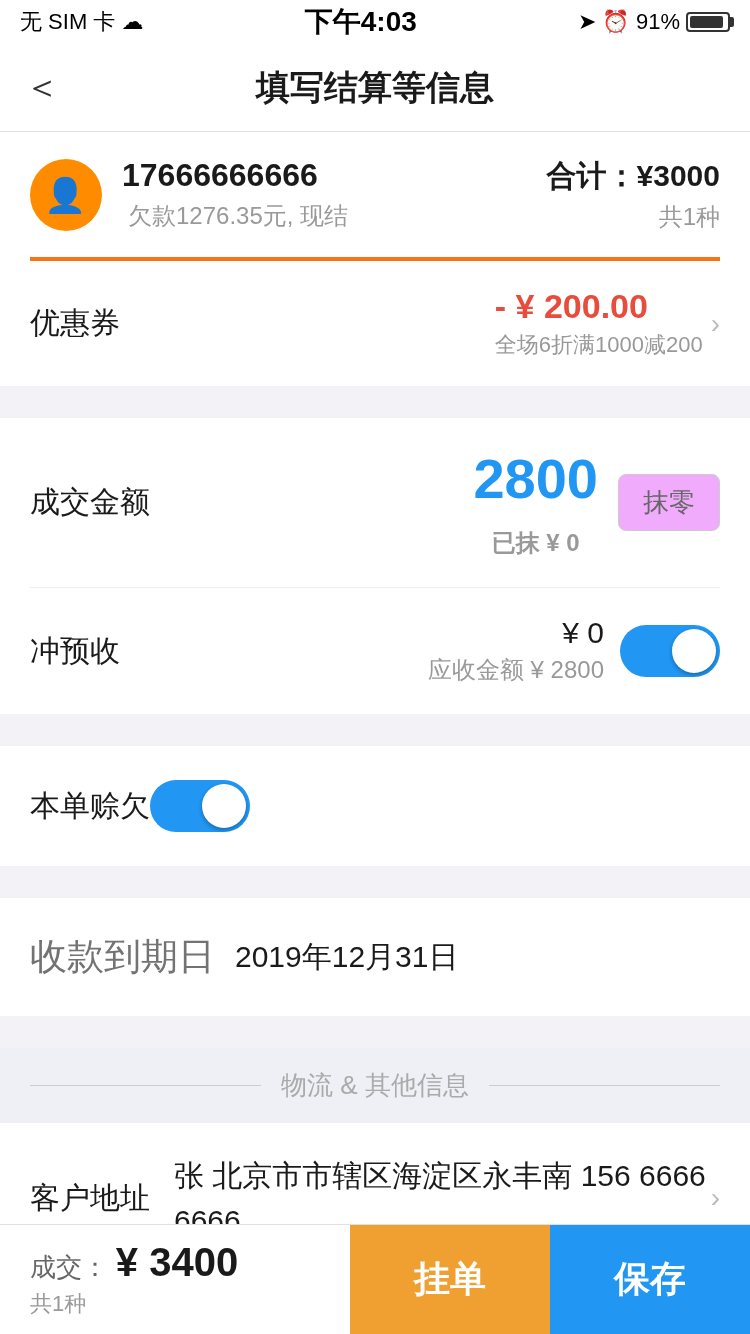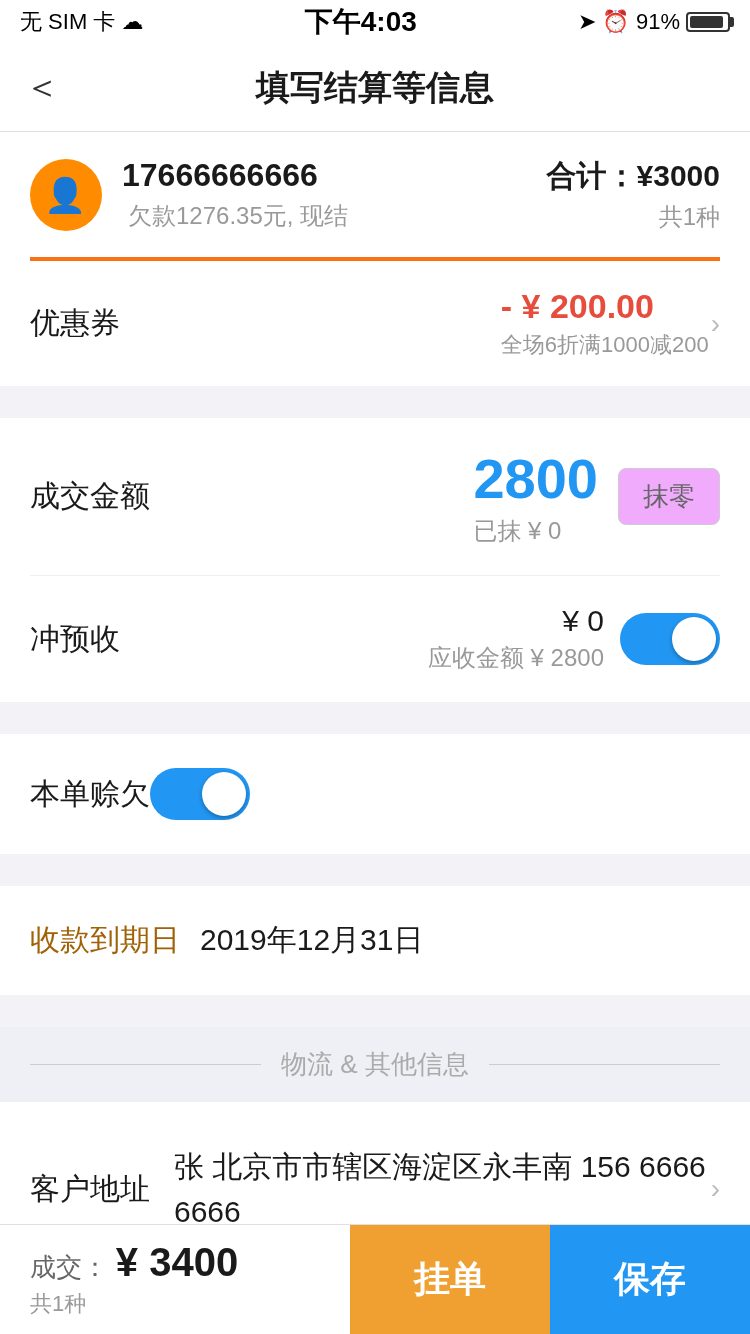--- a/index.html
+++ b/index.html
@@ -112,21 +112,21 @@
 
     
     .coupon-row {
       display: flex;
       align-items: center;
       justify-content: space-between;
       padding: 26px 0;
       border-top: 4px solid #f97316;
     }
     .coupon-label { font-size: 30px; color: #1a1a1a; }
-    .coupon-right { display: flex; align-items: center; gap: 2px; }
+    .coupon-right { display: flex; align-items: center; gap: 8px; }
     .coupon-discount { font-size: 34px; font-weight: 600; color: #e74c3c; }
     .coupon-desc { font-size: 22px; color: #999; margin-top: 4px; text-align: right; }
     .chevron-right { font-size: 28px; color: #bbb; }
 
     
     .amount-section {
       background: #fff;
       margin-bottom: 16px;
       padding: 0 30px;
     }
@@ -143,21 +143,21 @@
     .big-amount { font-size: 56px; font-weight: 600; color: #2196f3; }
     .round-btn {
       border: 1px solid #ccc;
       border-radius: 8px;
       padding: 10px 24px;
       font-size: 26px;
       color: #666;
       background: #f0abfc;
       cursor: pointer;
     }
-    .amount-sub { font-size: 24px; color: #999; margin-top: 4px; text-align: left; }
+    .amount-sub { font-size: 24px; color: #999; margin-top: 16px; text-align: center; font-weight: bold; }
 
     
     .advance-row {
       display: flex;
       align-items: center;
       justify-content: space-between;
       padding: 28px 0;
     }
     .advance-right { display: flex; align-items: center; gap: 16px; }
     .advance-values { text-align: right; }
@@ -203,21 +203,21 @@
       background: #fff;
       margin-bottom: 16px;
       padding: 0 30px;
     }
     .duedate-row {
       display: flex;
       align-items: center;
       padding: 34px 0;
       gap: 20px;
     }
-    .duedate-label { font-size: 30px; color: #a16207; }
+    .duedate-label { font-size: 37px; color: #737373; }
     .duedate-value { font-size: 30px; color: #1a1a1a; }
 
     
     .divider-section {
       background: #eef0f5;
       padding: 20px 30px;
       display: flex;
       align-items: center;
       gap: 20px;
     }
@@ -227,21 +227,21 @@
     
     .address-section {
       background: #fff;
       margin-bottom: 16px;
       padding: 0 30px;
     }
     .address-row {
       display: flex;
       align-items: center;
       justify-content: space-between;
-      padding: 42px 0;
+      padding: 30px 0;
     }
     .address-label { font-size: 30px; color: #1a1a1a; flex-shrink: 0; margin-right: 24px; }
     .address-value { font-size: 30px; color: #1a1a1a; flex: 1; line-height: 1.5; }
     .big-spacer { height: 120px; background: #f2f2f7; }
 
     
     .bottom-bar {
       position: fixed;
       bottom: 0;
       width: 750px;

